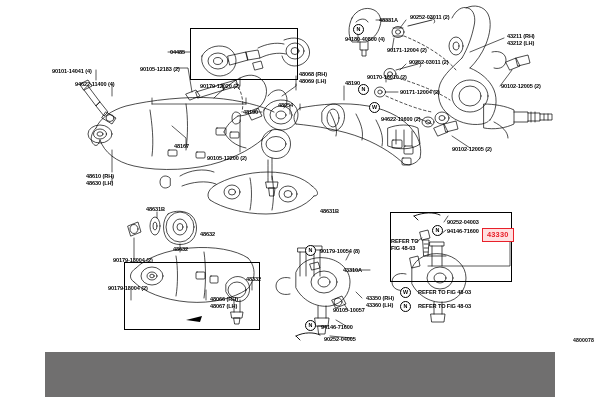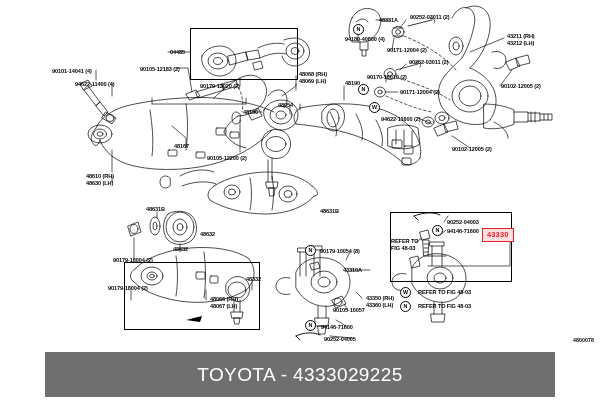--- a/index.html
+++ b/index.html
@@ -411,16 +411,15 @@
         <div class="lbl" style="left: 447px; top: 219px;">90252-04003</div>
         <div class="lbl" style="left: 447px; top: 228px;">94146-71600</div>
         <div class="lbl" style="left: 391px; top: 238px;">REFER TO</div>
         <div class="lbl" style="left: 391px; top: 245px;">FIG 48-03</div>
       </div>
 
     <div id="figcode">4800078</div>
   </div>
 
   <div id="footer">
-    <span>TOYOTA - 4333029225</span>
   </div>
 
 </div>
 
 </body></html>

